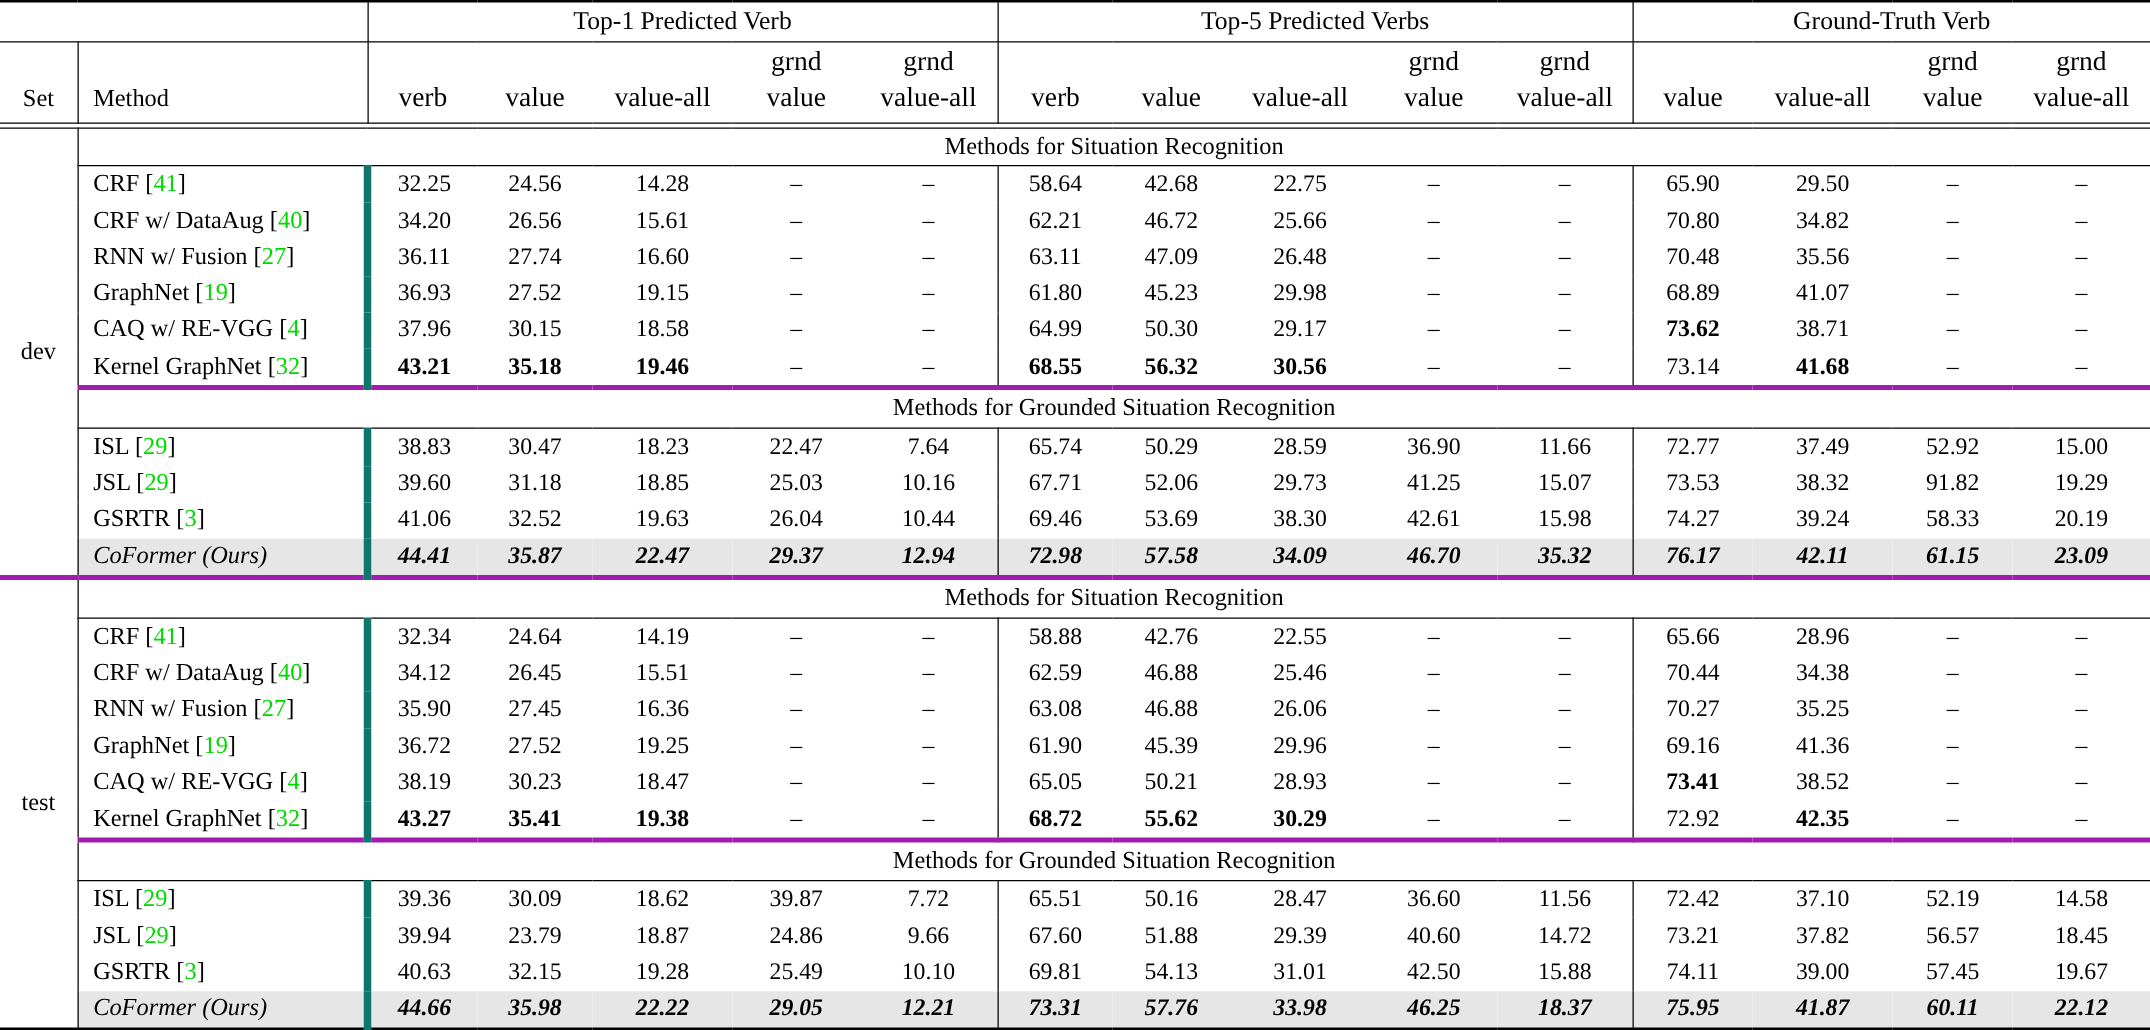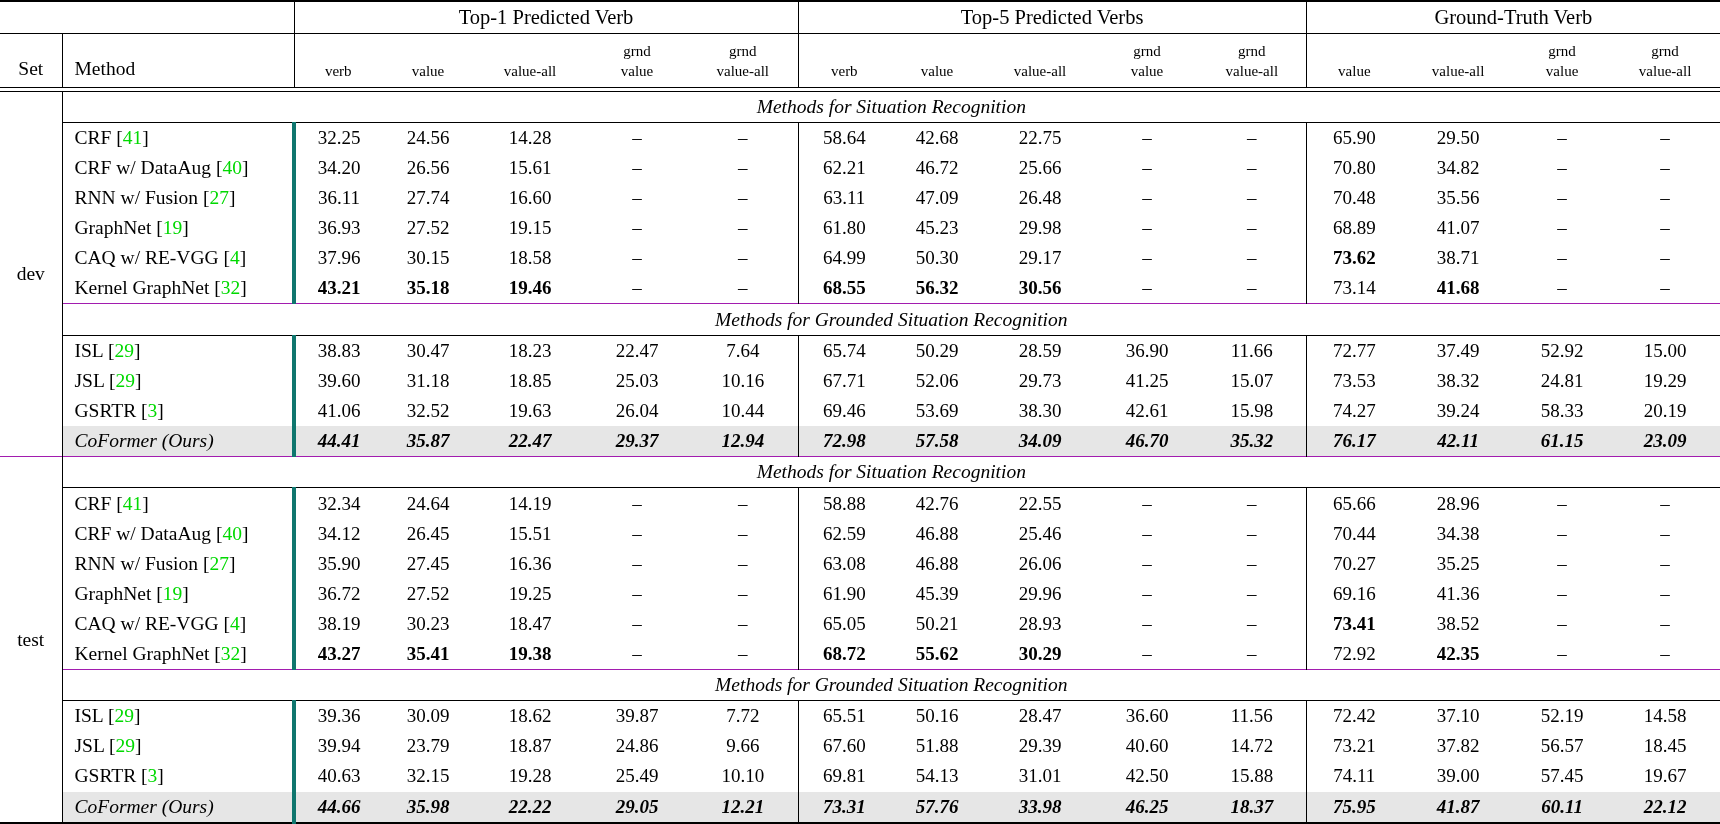--- a/index.html
+++ b/index.html
@@ -5,32 +5,32 @@
   html,body{margin:0;padding:0;background:#ffffff;}
   body{font-family:"Liberation Serif","DejaVu Serif",serif;color:#000;}
   .wrap{width:1720px;height:824px;overflow:hidden;background:#fff;}
   table{border-collapse:collapse;table-layout:fixed;width:1720px;height:824px;
         border-top:2.5px solid #000;border-bottom:2.5px solid #000;}
   th,td{margin:0;padding:0;font-weight:normal;}
   
   th.group{font-size:20.5px;text-align:center;vertical-align:middle;border-bottom:1px solid #000;}
   td.corner{border-bottom:1px solid #000;}
   .vr{border-right:1px solid #000;}
-  th.sub{vertical-align:bottom;text-align:center;font-size:15px;border-bottom:1px solid #000;}
+  th.sub{vertical-align:bottom;text-align:center;font-size:22px;border-bottom:1px solid #000;}
   th.sub .h2{display:flex;flex-direction:column;justify-content:flex-end;line-height:1.35;padding-bottom:5px;}
   th.setcol{vertical-align:bottom;font-size:19.5px;border-bottom:1px solid #000;padding-bottom:7px;}
   th.methodcol{vertical-align:bottom;text-align:left;font-size:19.5px;border-bottom:1px solid #000;
                padding:0 0 7px 12px;}
   tr.spacer td{height:3px;line-height:0;font-size:0;padding:0;border-bottom:1px solid #000;}
   
   td.set{text-align:center;vertical-align:middle;font-size:19.5px;border-right:1px solid #000;}
-  td.sec{text-align:center;font-style:italic;font-size:19.5px;vertical-align:middle;
+  td.sec{text-align:center;font-size:19.5px;vertical-align:middle;
          border-bottom:1px solid #000;}
-  td.sec.btop, td.set.btop{border-top:1px solid #a21caf;}
-  td.method{text-align:left;font-size:19.5px;padding-left:12px;border-right:4px solid #0f766e;
+  td.sec.btop, td.set.btop{border-top:4px solid #a21caf;}
+  td.method{text-align:left;font-size:19.5px;padding-left:12px;border-right:6px solid #0f766e;
             vertical-align:middle;white-space:nowrap;}
   td.v{text-align:center;font-size:19px;vertical-align:middle;}
   td.v.b, td.b{font-weight:bold;}
   .cite{color:var(--green,#00d900);}
   tr.hl td{background:var(--hl,#e6e6e6);font-style:italic;}
 </style>
 </head>
 <body style="--green: #00d900; --hl: #e6e6e6;">
 
 <div class="wrap">
@@ -289,21 +289,21 @@
           <td class="v">18.85</td>
           <td class="v">25.03</td>
           <td class="v vr">10.16</td>
           <td class="v">67.71</td>
           <td class="v">52.06</td>
           <td class="v">29.73</td>
           <td class="v">41.25</td>
           <td class="v vr">15.07</td>
           <td class="v">73.53</td>
           <td class="v">38.32</td>
-          <td class="v">24.81</td>
+          <td class="v">91.82</td>
           <td class="v">19.29</td>
         </tr>
         <tr>
           <td class="method">GSRTR [<span class="cite">3</span>]</td>
           <td class="v">41.06</td>
           <td class="v">32.52</td>
           <td class="v">19.63</td>
           <td class="v">26.04</td>
           <td class="v vr">10.44</td>
           <td class="v">69.46</td>

